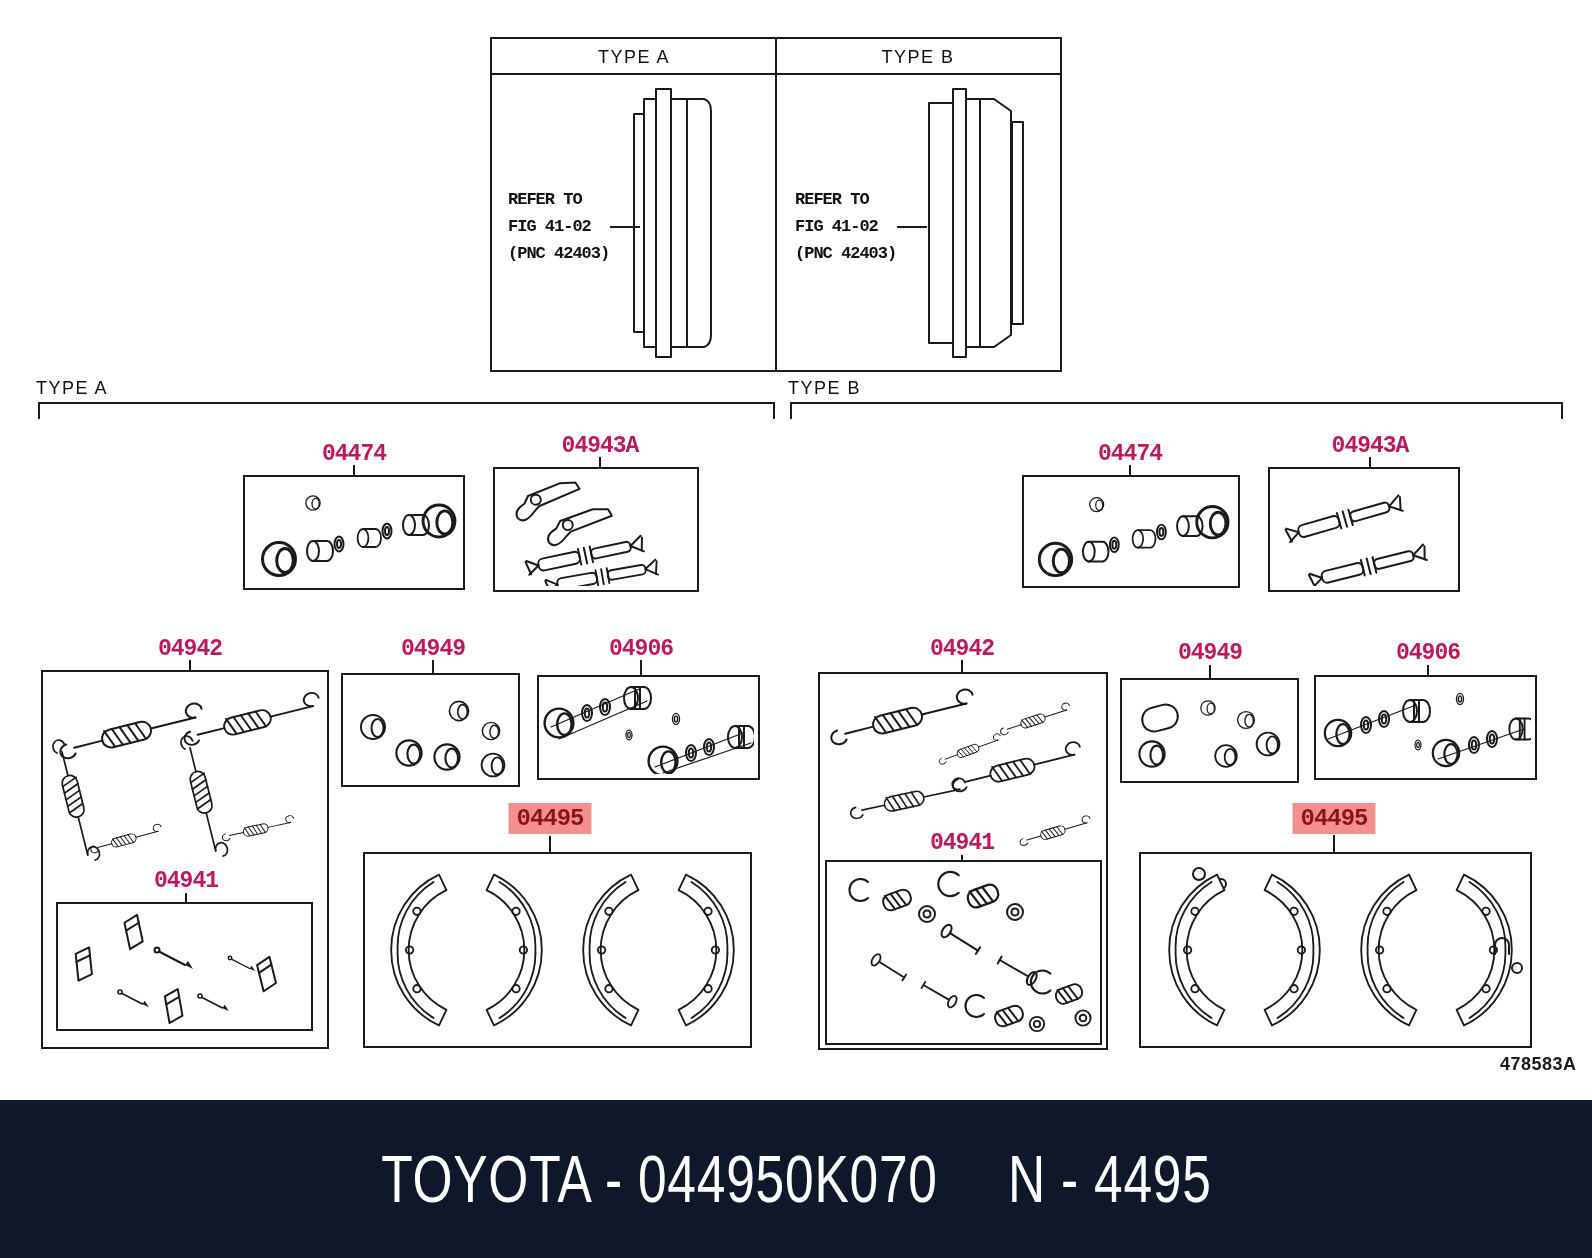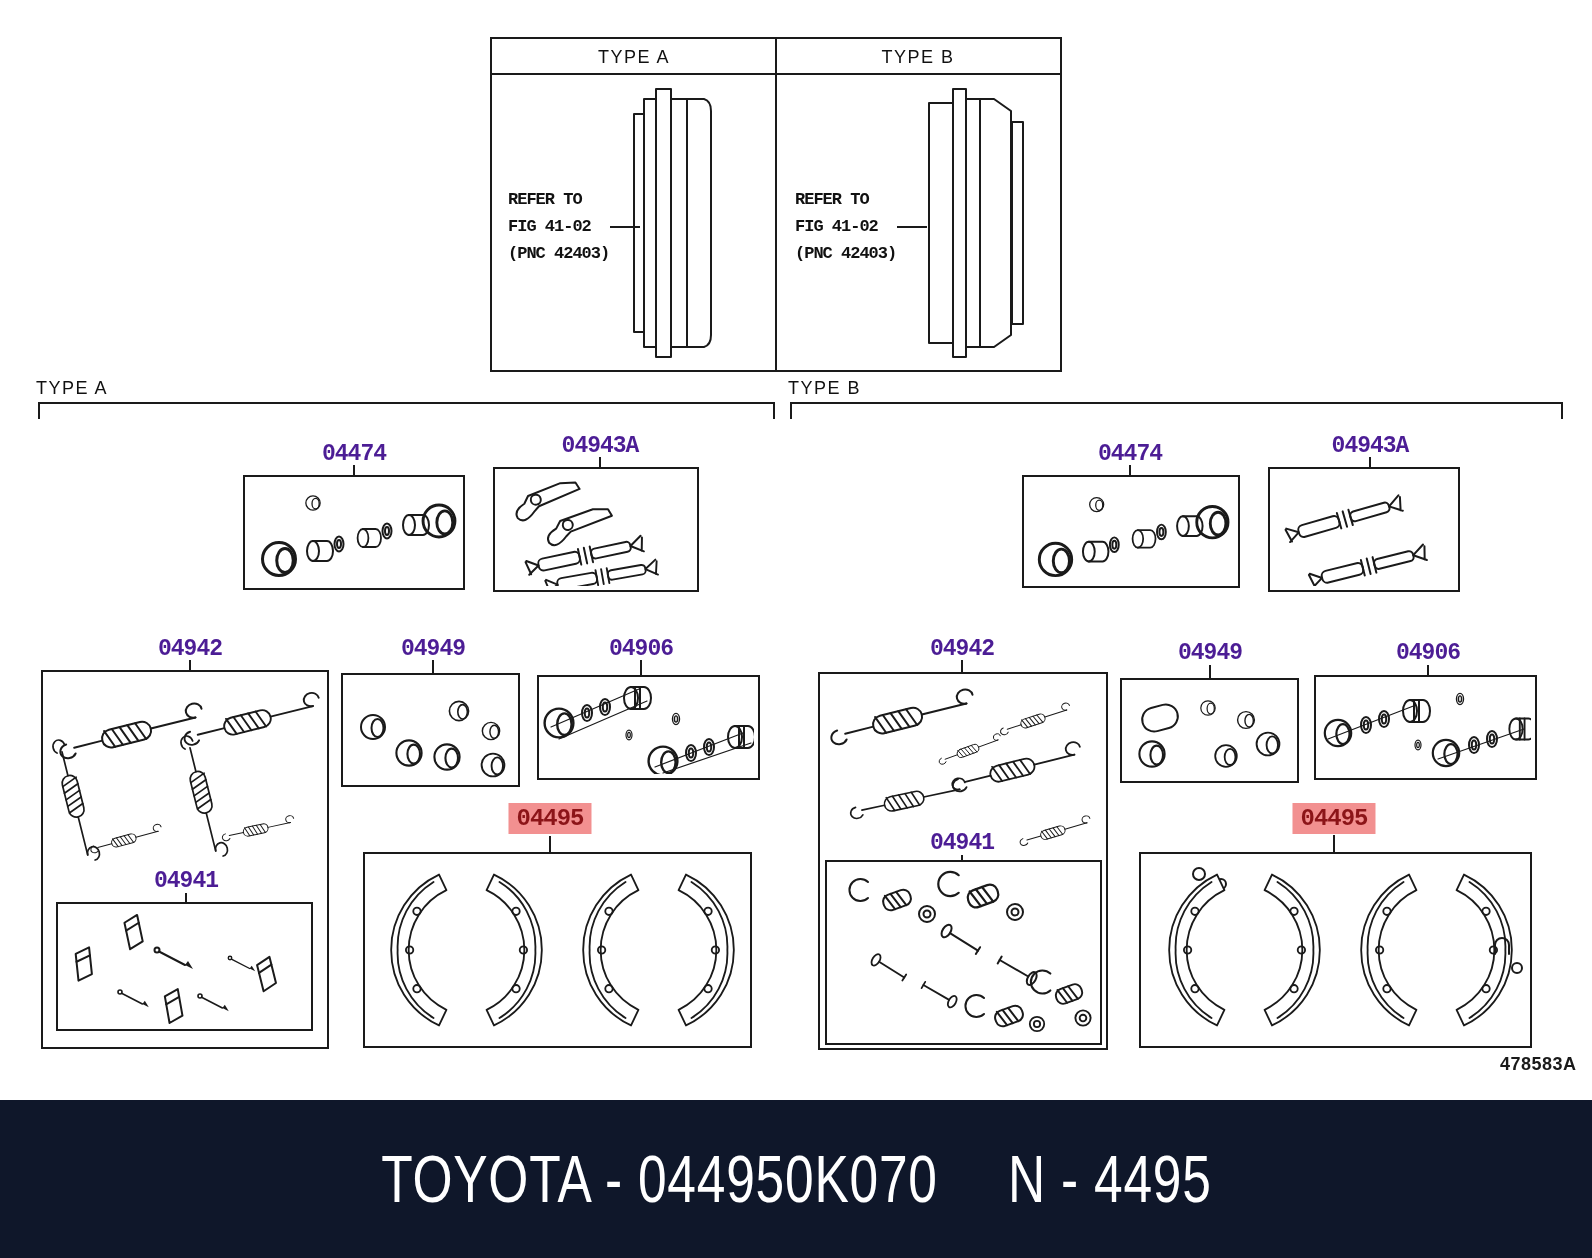--- a/index.html
+++ b/index.html
@@ -1,21 +1,21 @@
 <!DOCTYPE html>
 <html><head>
 <meta charset="utf-8">
 <style>
   html,body{margin:0;padding:0;}
   body{width:1592px;height:1258px;position:relative;background:#ffffff;
        font-family:"Liberation Sans",sans-serif;overflow:hidden;color:#111;}
   .abs{position:absolute;}
   .pbox{position:absolute;border:2px solid #1a1a1a;box-sizing:border-box;background:transparent;}
   .plabel{position:absolute;transform:translateX(-50%);font-family:"Liberation Mono",monospace;
-          font-weight:700;font-size:23px;letter-spacing:-1px;white-space:nowrap;color:#4c1d95;}
+          font-weight:700;font-size:23px;letter-spacing:-1px;white-space:nowrap;color:#be185d;}
   .hl{position:absolute;transform:translateX(-50%);font-family:"Liberation Mono",monospace;
       font-weight:700;font-size:24px;letter-spacing:-1px;padding:2px 8px;white-space:nowrap;}
   .tick{position:absolute;width:2px;background:#1a1a1a;transform:translateX(-50%);}
   .bracket{position:absolute;height:17px;border:2px solid #1a1a1a;border-bottom:none;box-sizing:border-box;}
   .seclabel{position:absolute;font-size:18px;letter-spacing:1.5px;color:#111;white-space:nowrap;}
   .refer{position:absolute;font-family:"Liberation Mono",monospace;font-weight:700;font-size:17px;
          line-height:27px;letter-spacing:-1px;white-space:nowrap;color:#111;}
   .leader{position:absolute;height:2px;background:#1a1a1a;}
   .toptable{position:absolute;left:490px;top:37px;width:572px;height:335px;
             border:2px solid #1a1a1a;box-sizing:border-box;}

